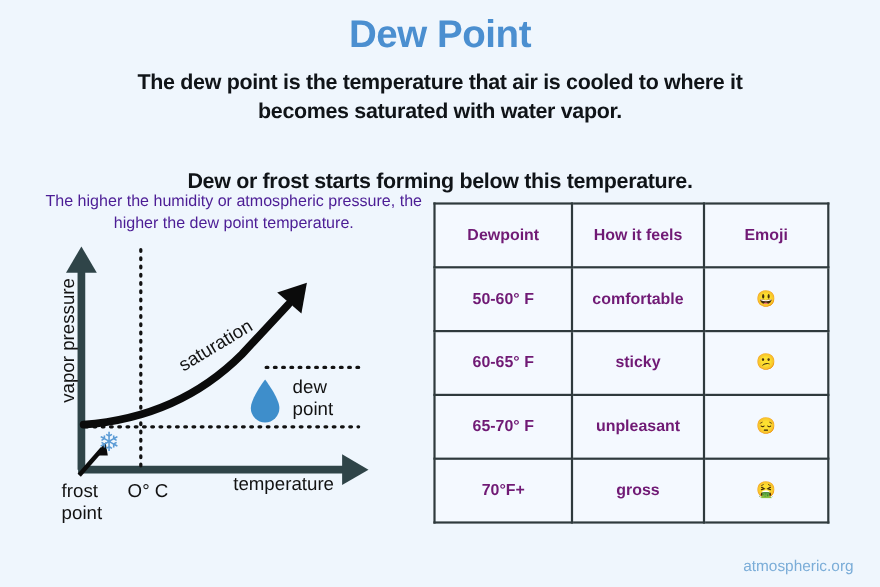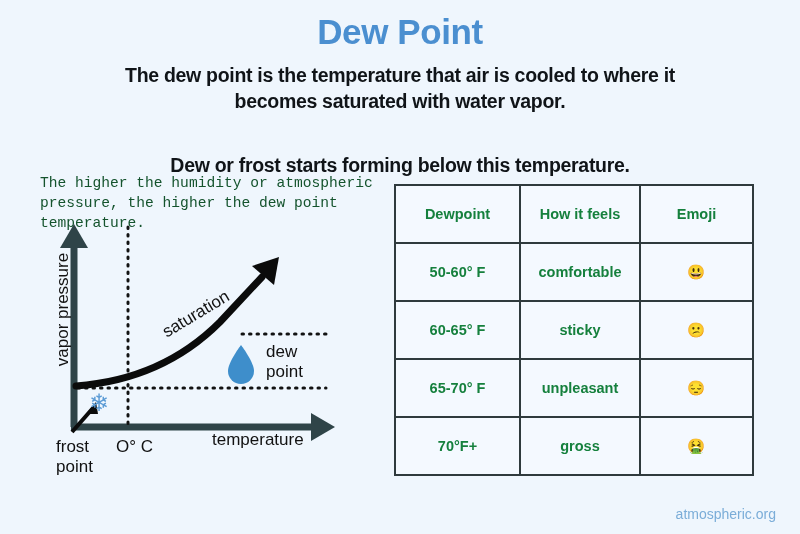--- a/index.html
+++ b/index.html
@@ -50,25 +50,24 @@
     color: #101418;
     letter-spacing: -0.3px;
   }
 
   
   #humidity-note {
     position: absolute;
     top: 173px;
     left: 40px;
     width: 345px;
-    text-align: left;
+    text-align: center;
     font-size: 14.6px;
-    color: #14532d;
+    color: #4c1d95;
     line-height: 20px;
-    font-family: Liberation Mono, monospace;
   }
 
   #chart-area {
     position: absolute;
     left: 30px;
     top: 222px;
     width: 350px;
     height: 270px;
   }
   #chart-svg { display: block; }
@@ -126,21 +125,21 @@
     border-collapse: collapse;
     background: #f4f9ff;
     table-layout: fixed;
   }
   #feel-table th,
   #feel-table td {
     border: 2px solid #2f3a3d;
     text-align: center;
     font-size: 14.5px;
     font-weight: bold;
-    color: #15803d;
+    color: #701a75;
     height: 56px;
     padding: 0 4px;
   }
   #feel-table col.c1 { width: 125px; }
   #feel-table col.c2 { width: 120px; }
   #feel-table col.c3 { width: 113px; }
   .emoji-cell { font-size: 27px; line-height: 1; }
 
   
   #site-credit {

